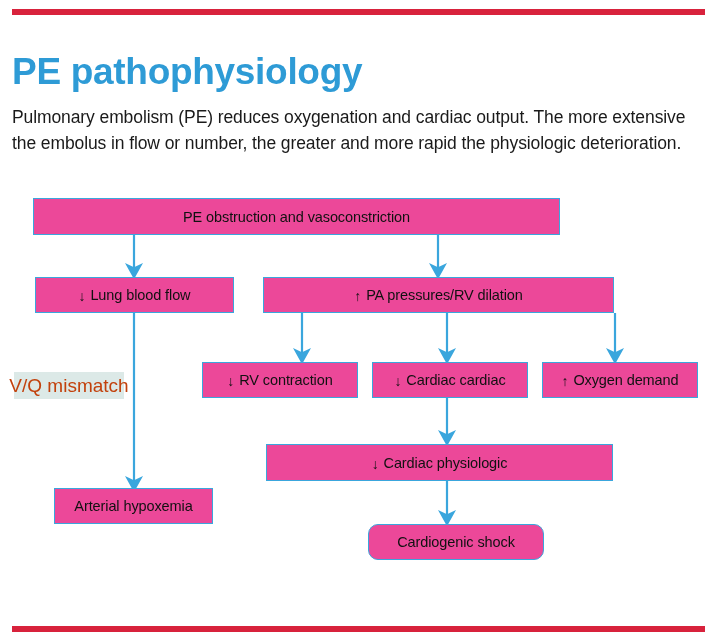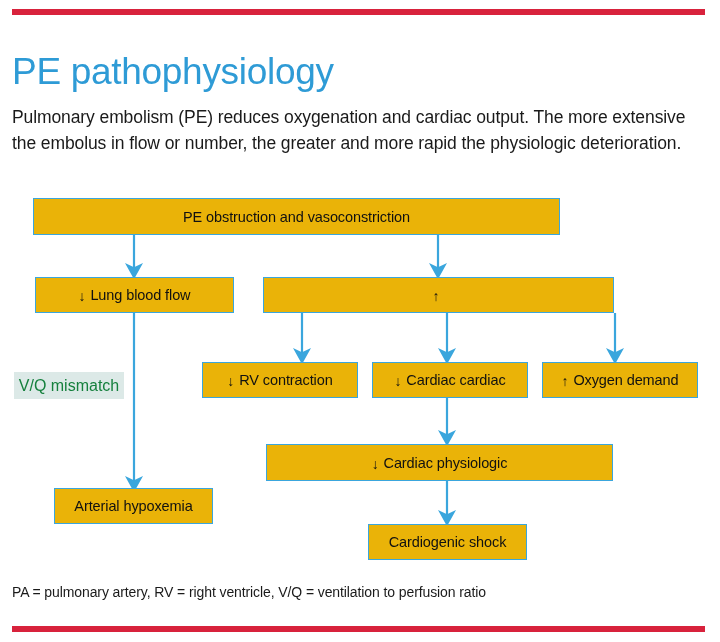--- a/index.html
+++ b/index.html
@@ -17,21 +17,21 @@
     left:12px;width:693px;height:6px;
     background:#d8223c;
   }
   .rule.top{top:9px;}
   .rule.bottom{top:626px;}
 
   .title{
     position:absolute;
     left:12px;top:26px;
     font-size:37px;
-    font-weight:400;
+    font-weight:700;
     letter-spacing:-0.3px;
     color:#2e9bd6;
     white-space:nowrap;
     text-align:center;
   }
 
   .intro{
     position:absolute;
     left:12px;top:86px;width:688px;
     font-size:17.5px;
@@ -39,21 +39,21 @@
     color:#1a1a1a;
     letter-spacing:-0.1px;
   }
 
   
   .chart{position:absolute;left:0;top:0;width:720px;height:642px;}
 
   .node{
     position:absolute;
     box-sizing:border-box;
-    background:#eab308;
+    background:#ec4899;
     border:1.6px solid #3aa6dd;
     color:#111111;
     font-size:14.5px;
     letter-spacing:-0.1px;
     display:flex;
     align-items:center;
     justify-content:center;
     text-align:center;
     white-space:nowrap;
   }
@@ -65,22 +65,22 @@
     color:#111;
     display:inline-block;
     transform:translateY(0.5px);
   }
 
   .plainlabel{
     position:absolute;
     box-sizing:border-box;
     background:#dce9e7;
     border:none;
-    color:#15803d;
-    font-size:16px;
+    color:#c2410c;
+    font-size:19px;
     display:flex;
     align-items:center;
     justify-content:center;
     padding:0 8px;
     white-space:nowrap;
   }
 
   .footnote{
     position:absolute;
     left:12px;top:584px;
@@ -139,20 +139,21 @@
       <span>PE obstruction and vasoconstriction</span>
     </div>
 
     <div class="node" style="left:35px;top:277px;width:199px;height:36px;">
       <span class="arw">↓</span>
       <span>Lung blood flow</span>
     </div>
 
     <div class="node" style="left:263px;top:277px;width:351px;height:36px;">
       <span class="arw">↑</span>
+      <span>PA pressures/RV dilation</span>
     </div>
 
     <div class="plainlabel" style="left:14px;top:372px;width:110px;height:27px;">
       <span>V/Q mismatch</span>
     </div>
 
     <div class="node" style="left:202px;top:362px;width:156px;height:36px;">
       <span class="arw">↓</span>
       <span>RV contraction</span>
     </div>
@@ -169,23 +170,22 @@
 
     <div class="node" style="left:266px;top:444px;width:347px;height:37px;">
       <span class="arw">↓</span>
       <span>Cardiac physiologic</span>
     </div>
 
     <div class="node" style="left:54px;top:488px;width:159px;height:36px;">
       <span>Arterial hypoxemia</span>
     </div>
 
-    <div class="node" style="left:368px;top:524px;width:159px;height:36px;">
+    <div class="node" style="left:368px;top:524px;width:176px;height:36px;border-radius:10px;">
       <span>Cardiogenic shock</span>
     </div>
 
   </div>
 
-  <div class="footnote">PA = pulmonary artery, RV = right ventricle, V/Q = ventilation to perfusion ratio</div>
 
   <div class="rule bottom"></div>
 
 </div>
 
 </body></html>

